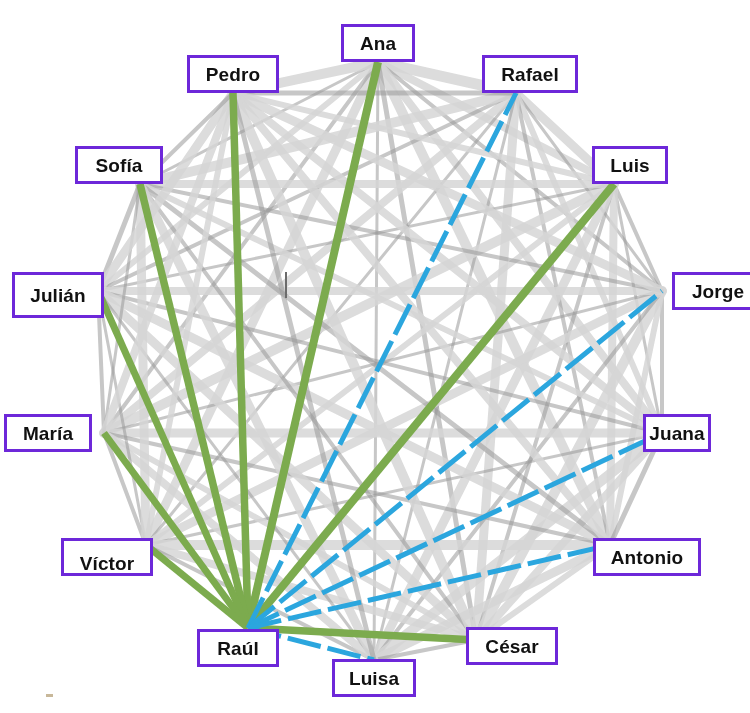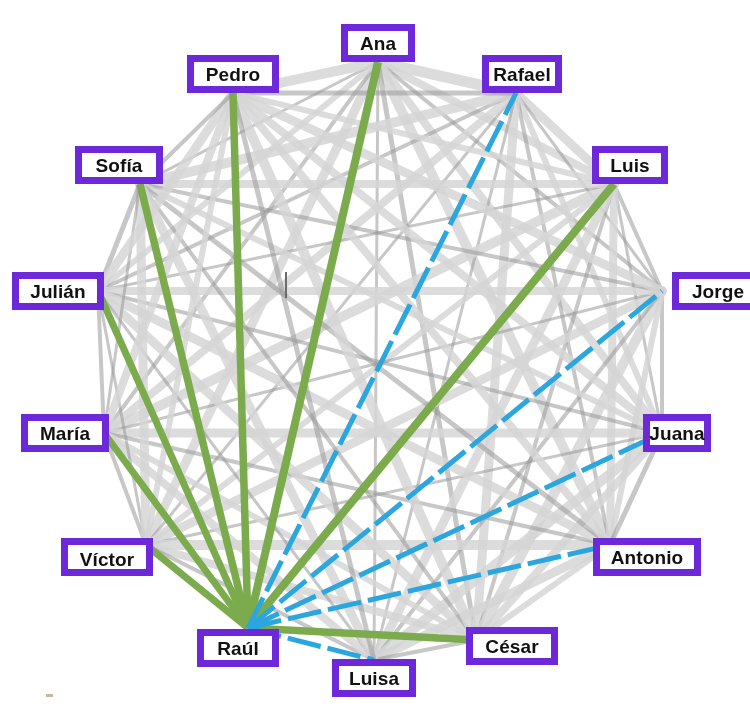--- a/index.html
+++ b/index.html
@@ -24,21 +24,21 @@
     position: absolute;
     left: 0;
     top: 0;
     width: 750px;
     height: 713px;
   }
   .node-box {
     position: absolute;
     box-sizing: border-box;
     background: #ffffff;
-    border: 7px solid #6d28d9;
+    border: 3px solid #6d28d9;
     display: flex;
     align-items: center;
     justify-content: center;
     z-index: 20;
     white-space: nowrap;
   }
   .node-label {
     font-family: "Liberation Sans", sans-serif;
     font-weight: bold;
     font-size: 19px;
@@ -155,21 +155,21 @@
       </g>
   </svg>
   <div id="stray-layer">
       <div class="stray-mark" style="left: 285px; top: 272px; width: 2px; height: 26px; background: rgb(107, 107, 107);"></div>
       <div class="stray-mark" style="left: 46px; top: 694px; width: 7px; height: 3px; background: rgb(200, 184, 154);"></div>
     </div>
   <div id="node-layer">
       <div class="node-box" style="left: 341px; top: 24px; width: 74px; height: 38px;">
         <span class="node-label">Ana</span>
       </div>
-      <div class="node-box" style="left: 482px; top: 55px; width: 80px; height: 38px;">
+      <div class="node-box" style="left: 482px; top: 55px; width: 96px; height: 38px;">
         <span class="node-label">Rafael</span>
       </div>
       <div class="node-box" style="left: 592px; top: 146px; width: 76px; height: 38px; text-align: center;">
         <span class="node-label">Luis</span>
       </div>
       <div class="node-box" style="left: 672px; top: 272px; width: 92px; height: 38px;">
         <span class="node-label">Jorge</span>
       </div>
       <div class="node-box" style="left: 643px; top: 414px; width: 68px; height: 38px;">
         <span class="node-label">Juana</span>
@@ -182,24 +182,24 @@
       </div>
       <div class="node-box" style="left: 332px; top: 659px; width: 84px; height: 38px;">
         <span class="node-label">Luisa</span>
       </div>
       <div class="node-box" style="left: 197px; top: 629px; width: 82px; height: 38px;">
         <span class="node-label">Raúl</span>
       </div>
       <div class="node-box" style="left: 61px; top: 538px; width: 92px; height: 38px; align-items: flex-end;">
         <span class="node-label">Víctor</span>
       </div>
-      <div class="node-box" style="left: 21px; top: 414px; width: 88px; height: 38px;">
+      <div class="node-box" style="left: 4px; top: 414px; width: 88px; height: 38px;">
         <span class="node-label">María</span>
       </div>
-      <div class="node-box" style="left: 12px; top: 272px; width: 92px; height: 38px;">
+      <div class="node-box" style="left: 12px; top: 272px; width: 92px; height: 46px;">
         <span class="node-label">Julián</span>
       </div>
       <div class="node-box" style="left: 75px; top: 146px; width: 88px; height: 38px;">
         <span class="node-label">Sofía</span>
       </div>
       <div class="node-box" style="left: 187px; top: 55px; width: 92px; height: 38px; align-items: center;">
         <span class="node-label">Pedro</span>
       </div>
     </div>
 </div>

